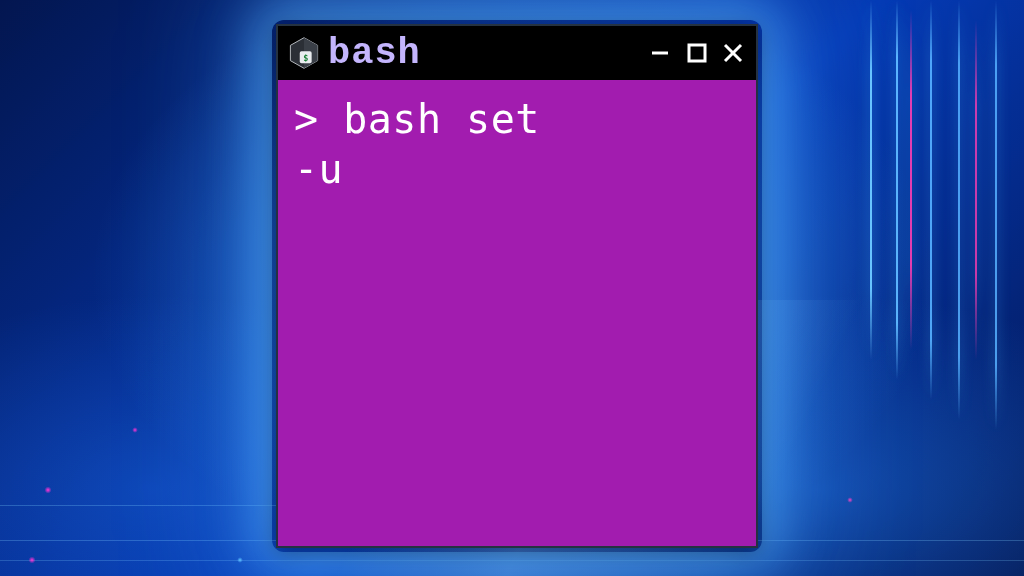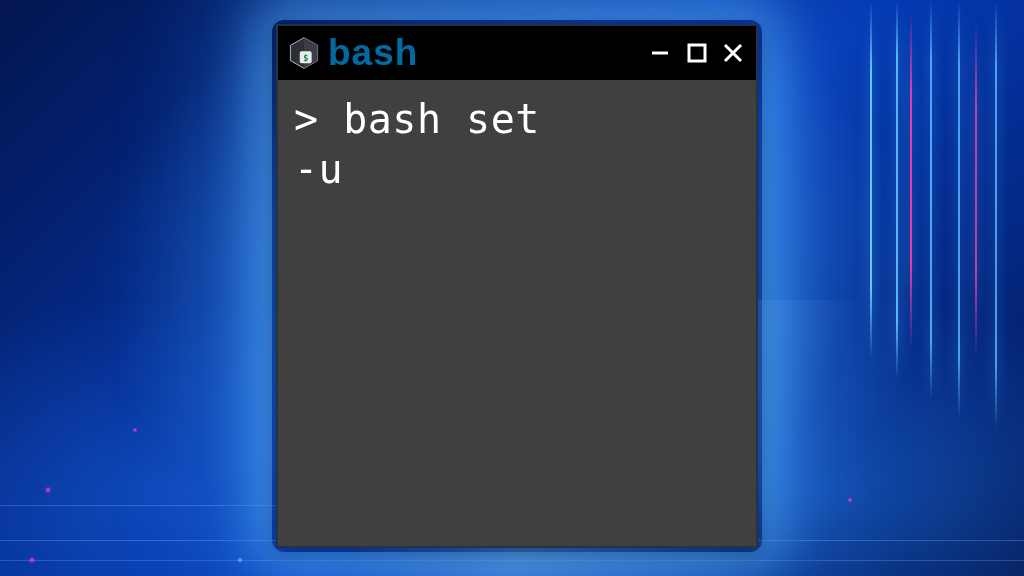--- a/index.html
+++ b/index.html
@@ -77,41 +77,41 @@
       display: flex; align-items: center;
       padding: 0 10px 0 8px;
       gap: 6px;
       user-select: none;
     }
     .app-icon {
       width: 36px; height: 36px;
       display: flex; align-items: center; justify-content: center;
     }
     .window-title {
-      color: #0369a1;
+      color: #c4b5fd;
       font-weight: 700;
       font-size: 37px;
       letter-spacing: 1px;
       flex: 1;
-      font-family: Liberation Sans, sans-serif;
+      font-family: Liberation Mono, monospace;
     }
     .win-controls {
       display: flex; align-items: center; gap: 10px;
       color: #ffffff;
     }
     .win-btn {
       display: flex; align-items: center; justify-content: center;
       width: 26px; height: 26px;
       cursor: pointer;
     }
     .win-btn svg { display: block; }
 
     .terminal-body {
       flex: 1;
-      background: #404040;
+      background: #a21caf;
       padding: 14px 16px;
       color: #ffffff;
       font-family: "DejaVu Sans Mono", "Menlo", "Consolas", monospace;
       font-size: 40px;
       line-height: 1.25;
       white-space: pre-wrap;
       word-break: break-word;
       letter-spacing: 0.5px;
     }
     .terminal-line { display: block; }

